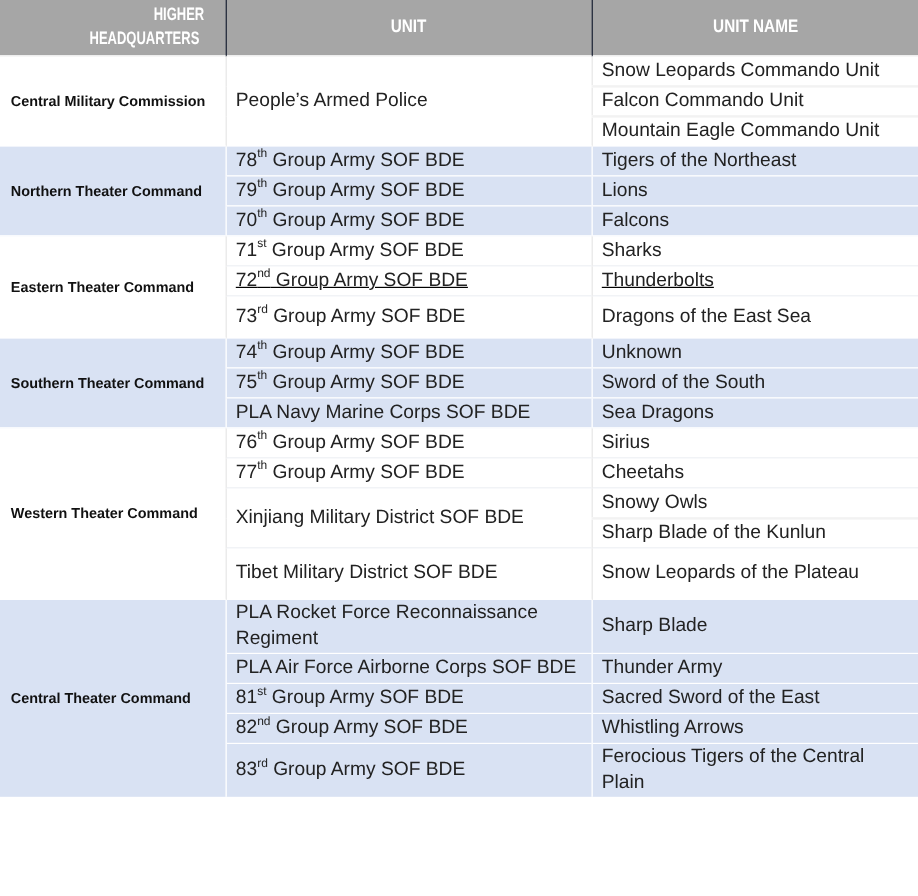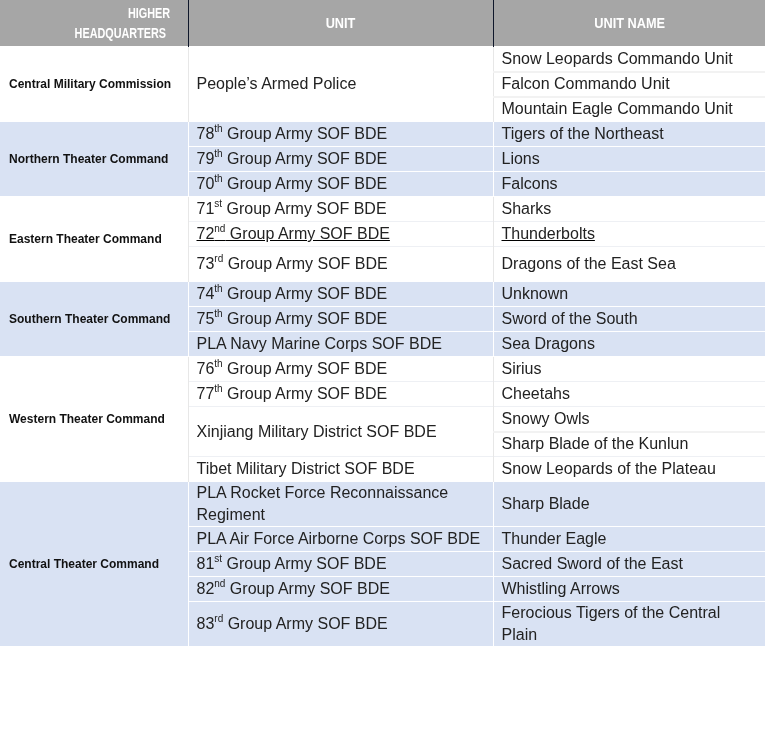--- a/index.html
+++ b/index.html
@@ -115,32 +115,32 @@
           <td rowspan="1"><span>77</span><sup>th</sup><span> Group Army SOF BDE</span></td>
           <td class="namecell">Cheetahs</td>
         </tr>
         <tr class="plain" style="height: 25px;">
           <td rowspan="2"><span></span><sup></sup><span>Xinjiang Military District SOF BDE</span></td>
           <td class="namecell">Snowy Owls</td>
         </tr>
         <tr class="plain sub" style="height: 25px;">
           <td class="namecell">Sharp Blade of the Kunlun</td>
         </tr>
-        <tr class="plain" style="height: 25px;">
+        <tr class="plain" style="height: 43px;">
           <td rowspan="1"><span></span><sup></sup><span>Tibet Military District SOF BDE</span></td>
           <td class="namecell">Snow Leopards of the Plateau</td>
         </tr>
         <tr class="shade grp" style="height: 25px;">
           <td class="hq" rowspan="5">Central Theater Command</td>
           <td rowspan="1"><span></span><sup></sup><span>PLA Rocket Force Reconnaissance Regiment</span></td>
           <td class="namecell">Sharp Blade</td>
         </tr>
         <tr class="shade" style="height: 25px;">
           <td rowspan="1"><span></span><sup></sup><span>PLA Air Force Airborne Corps SOF BDE</span></td>
-          <td class="namecell">Thunder Eagle</td>
+          <td class="namecell">Thunder Army</td>
         </tr>
         <tr class="shade" style="height: 25px; padding-left: 24px;">
           <td rowspan="1"><span>81</span><sup>st</sup><span> Group Army SOF BDE</span></td>
           <td class="namecell">Sacred Sword of the East</td>
         </tr>
         <tr class="shade" style="height: 25px;">
           <td rowspan="1"><span>82</span><sup>nd</sup><span> Group Army SOF BDE</span></td>
           <td class="namecell">Whistling Arrows</td>
         </tr>
         <tr class="shade" style="height: 25px;">

